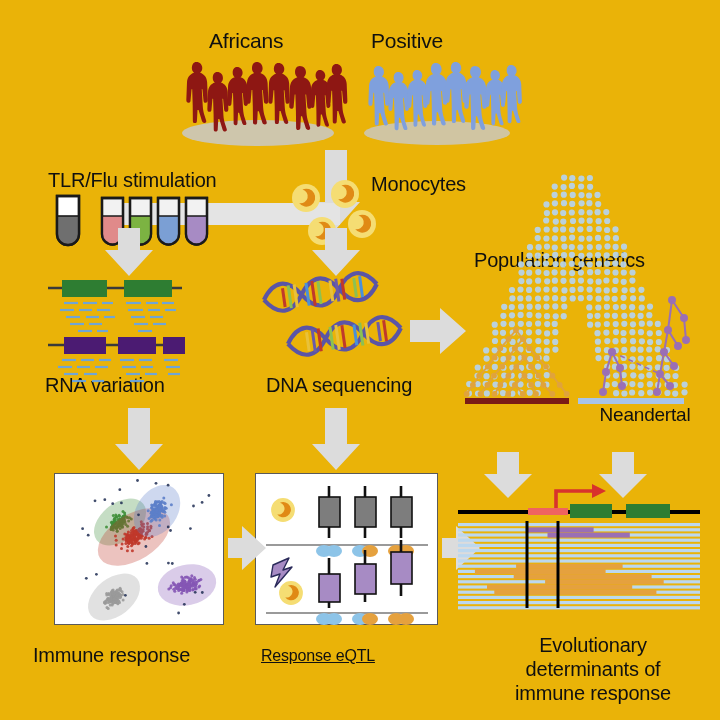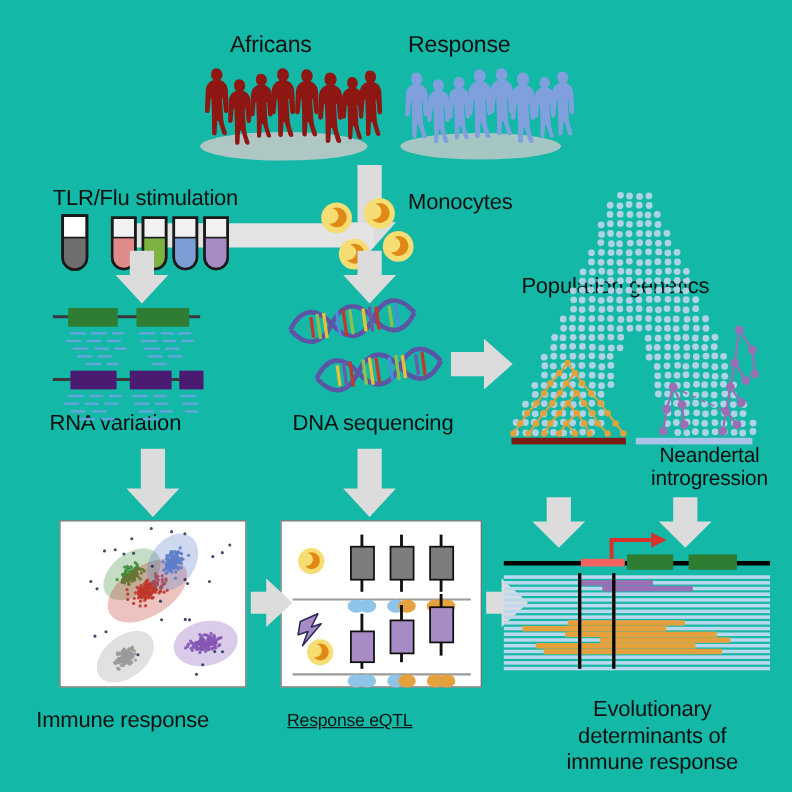--- a/index.html
+++ b/index.html
@@ -1,42 +1,41 @@
 <!DOCTYPE html>
 <html><head>
 <meta charset="utf-8">
 <title>Evolutionary immunogenomics workflow</title>
 <style>
   html,body{margin:0;padding:0;background:#fff;}
   body{width:720px;height:720px;overflow:hidden;
        font-family:"Liberation Sans","DejaVu Sans",sans-serif;color:#111;}
-  #fig{position:relative;width:720px;height:720px;background:#14b8a6;}
+  #fig{position:relative;width:720px;height:720px;background:#eab308;}
   .lbl{position:absolute;font-size:19px;line-height:21px;color:#101010;
        letter-spacing:-0.2px;white-space:nowrap;}
   .lbl.ctr{text-align:center;white-space:normal;}
   .panelbox{position:absolute;background:#fff;border:1.5px solid #5a5a5a;box-sizing:border-box;}
   svg{display:block;overflow:visible;}
   .svgfull{position:absolute;left:0;top:0;width:720px;height:720px;pointer-events:none;}
 </style>
 </head>
 <body>
 
 <div id="fig">
 
   <div class="lbl" style="left:209px;top:30px;font-size:21px;">Africans</div>
-  <div class="lbl" style="left:371px;top:30px;font-size:21px;">Response</div>
+  <div class="lbl" style="left:371px;top:30px;font-size:21px;">Positive</div>
   <div class="lbl" style="left:48px;top:170px;font-size:20px;">TLR/Flu stimulation</div>
   <div class="lbl" style="left:371px;top:174px;font-size:20px;">Monocytes</div>
   <div class="lbl" style="left:474px;top:250px;font-size:20px;">Population genetics</div>
   <div class="lbl" style="left:45px;top:375px;font-size:20px;">RNA variation</div>
   <div class="lbl" style="left:266px;top:375px;font-size:20px;">DNA sequencing</div>
 
   <div class="lbl ctr" style="left:574px;top:404px;width:142px;font-size:19px;">
     <span>Neandertal</span><br>
-    <span>introgression</span>
   </div>
 
   <div class="lbl" style="left:33px;top:645px;font-size:20px;">Immune response</div>
   <div class="lbl" style="left:261px;top:645px;font-size:16px;text-decoration:underline;">Response eQTL</div>
   <div class="lbl ctr" style="left:478px;top:618px;width:230px;font-size:20px;line-height:24px;margin-top:15px;">
     <span>Evolutionary</span><br>
     <span>determinants of</span><br>
     <span>immune response</span>
   </div>
 

